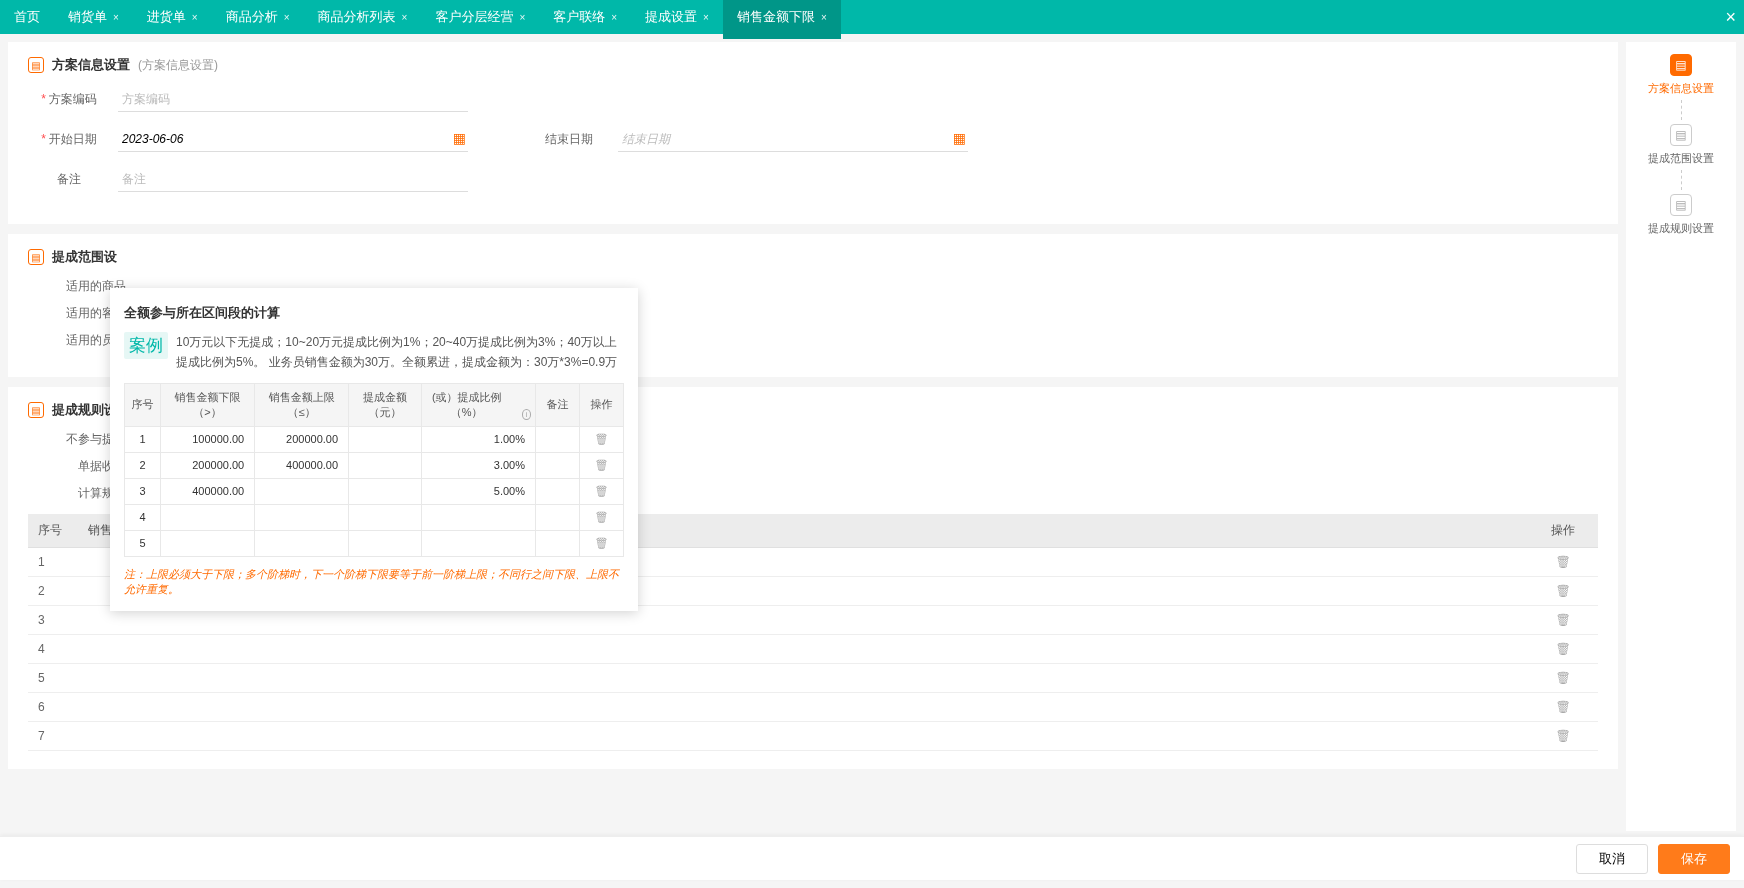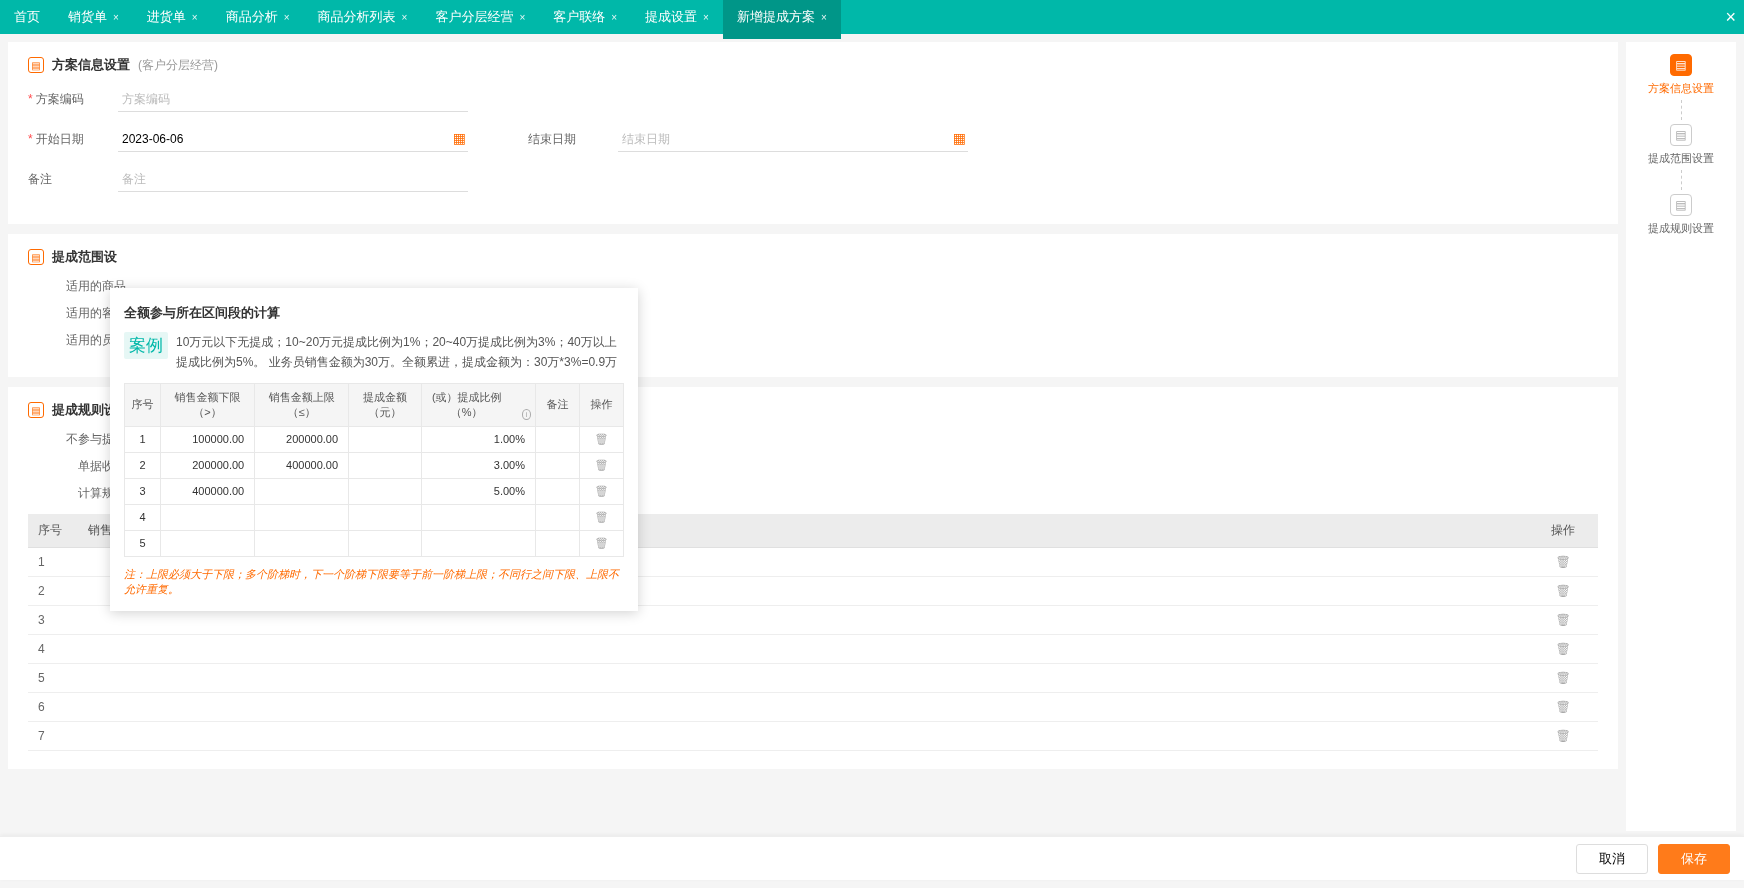--- a/index.html
+++ b/index.html
@@ -20,26 +20,26 @@
 
 .card { background: #fff; margin-bottom: 10px; padding: 14px 20px 18px 20px; }
 .card-head { display: flex; align-items: center; margin-bottom: 12px; }
 .badge-icon { width: 16px; height: 16px; border: 1.5px solid #ff6a00; color: #ff6a00; border-radius: 3px; display: flex; align-items: center; justify-content: center; font-size: 10px; margin-right: 8px; }
 .card-title { font-size: 13px; font-weight: 600; }
 .card-sub { font-size: 12px; color: #999; margin-left: 8px; }
 
 
 .form-row { display: flex; gap: 60px; flex-wrap: wrap; }
 .form-item { display: flex; align-items: center; margin-bottom: 14px; }
-.form-label { width: 90px; text-align: left; padding-right: 8px; color: #666; font-size: 12px; }
+.form-label { width: 90px; text-align: center; padding-right: 8px; color: #666; font-size: 12px; }
 .req { color: #ff4d4f; margin-right: 3px; }
 .form-input { width: 350px; height: 26px; border: none; border-bottom: 1px solid #ddd; padding: 2px 4px; font-size: 12px; outline: none; }
 .form-input::placeholder { color: #bbb; }
 .date-wrap { position: relative; width: 350px; }
-.date-wrap .form-input { width: 100%; }
+.date-wrap .form-input { width: 100%; font-style: italic; }
 .cal-icon { position: absolute; right: 2px; top: 4px; color: #ff6a00; font-size: 14px; pointer-events: none; }
 
 
 .scope-row { display: flex; align-items: center; margin-bottom: 10px; }
 .scope-label { width: 110px; text-align: right; padding-right: 12px; color: #666; }
 
 
 .radios { display: flex; gap: 20px; align-items: center; }
 .radio { display: flex; align-items: center; gap: 4px; cursor: pointer; }
 .radio-dot { width: 12px; height: 12px; border: 1.5px solid #999; border-radius: 50%; display: inline-flex; align-items: center; justify-content: center; }
@@ -110,34 +110,34 @@
     </div>
   <div class="tab">
       <span>客户联络</span>
       <span class="closex">×</span>
     </div>
   <div class="tab">
       <span>提成设置</span>
       <span class="closex">×</span>
     </div>
   <div class="tab active">
-      <span>新增提成方案</span>
+      <span>销售金额下限</span>
       <span class="closex">×</span>
     </div>
   <div class="tabs-close-all">×</div>
 </div>
 
 <div class="wrap">
   <div class="main" style="position:relative;">
 
     <div class="card">
       <div class="card-head">
         <span class="badge-icon">▤</span>
         <span class="card-title">方案信息设置</span>
-        <span class="card-sub">(客户分层经营)</span>
+        <span class="card-sub">(方案信息设置)</span>
       </div>
       <div class="form-row">
         <div class="form-item">
           <span class="form-label"><span class="req">*</span><span>方案编码</span></span>
           <input class="form-input" placeholder="方案编码" style="">
         </div>
       </div>
       <div class="form-row">
         <div class="form-item">
           <span class="form-label"><span class="req">*</span><span>开始日期</span></span>

